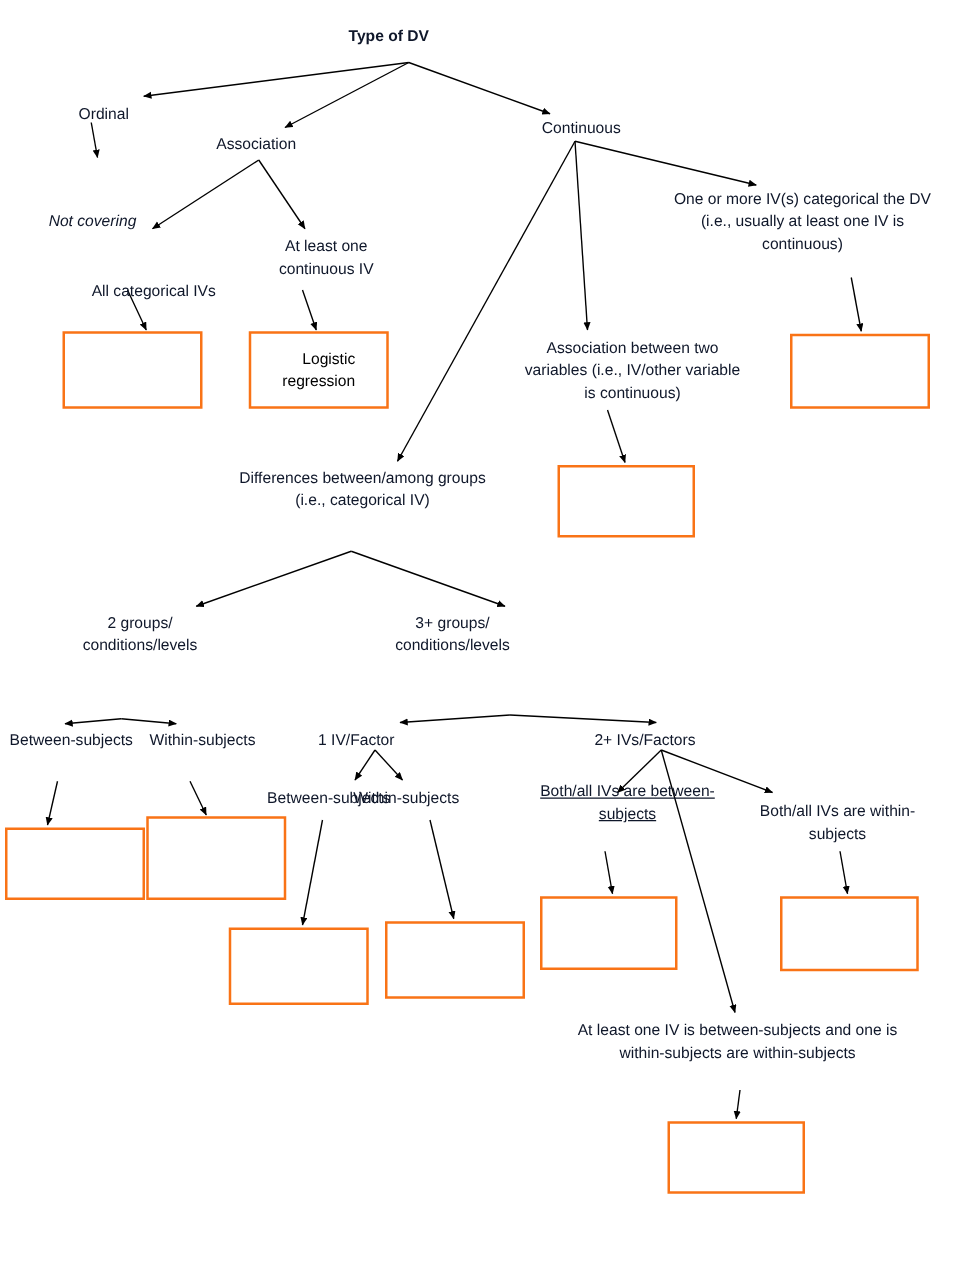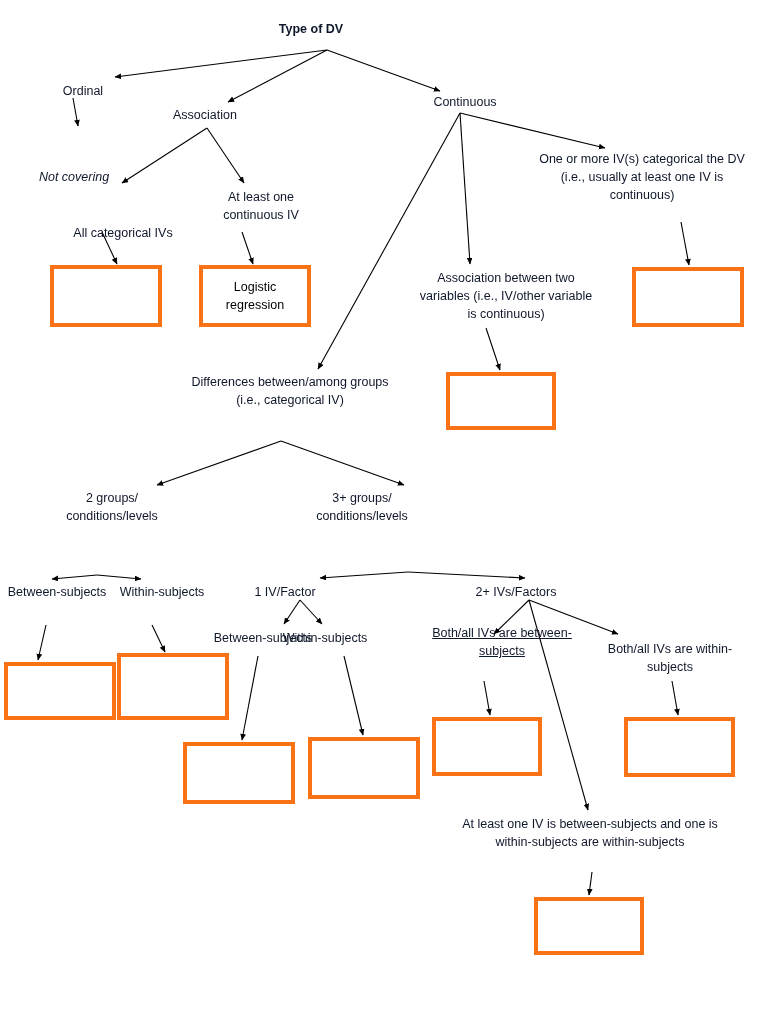--- a/index.html
+++ b/index.html
@@ -35,27 +35,27 @@
     white-space: pre-line;
   }
   .node.bold {
     font-weight: bold;
   }
   .node.italic {
     font-style: italic;
   }
   .box {
     position: absolute;
-    border: 4px solid #f97316;
+    border: 2px solid #f97316;
     background: #ffffff;
     box-sizing: border-box;
     display: flex;
     align-items: center;
     justify-content: center;
-    text-align: center;
+    text-align: right;
     font-size: 12.5px;
     line-height: 1.45;
     color: #000;
     white-space: pre-line;
   }
 </style>
 </head>
 <body>
 
 <div id="canvas">

